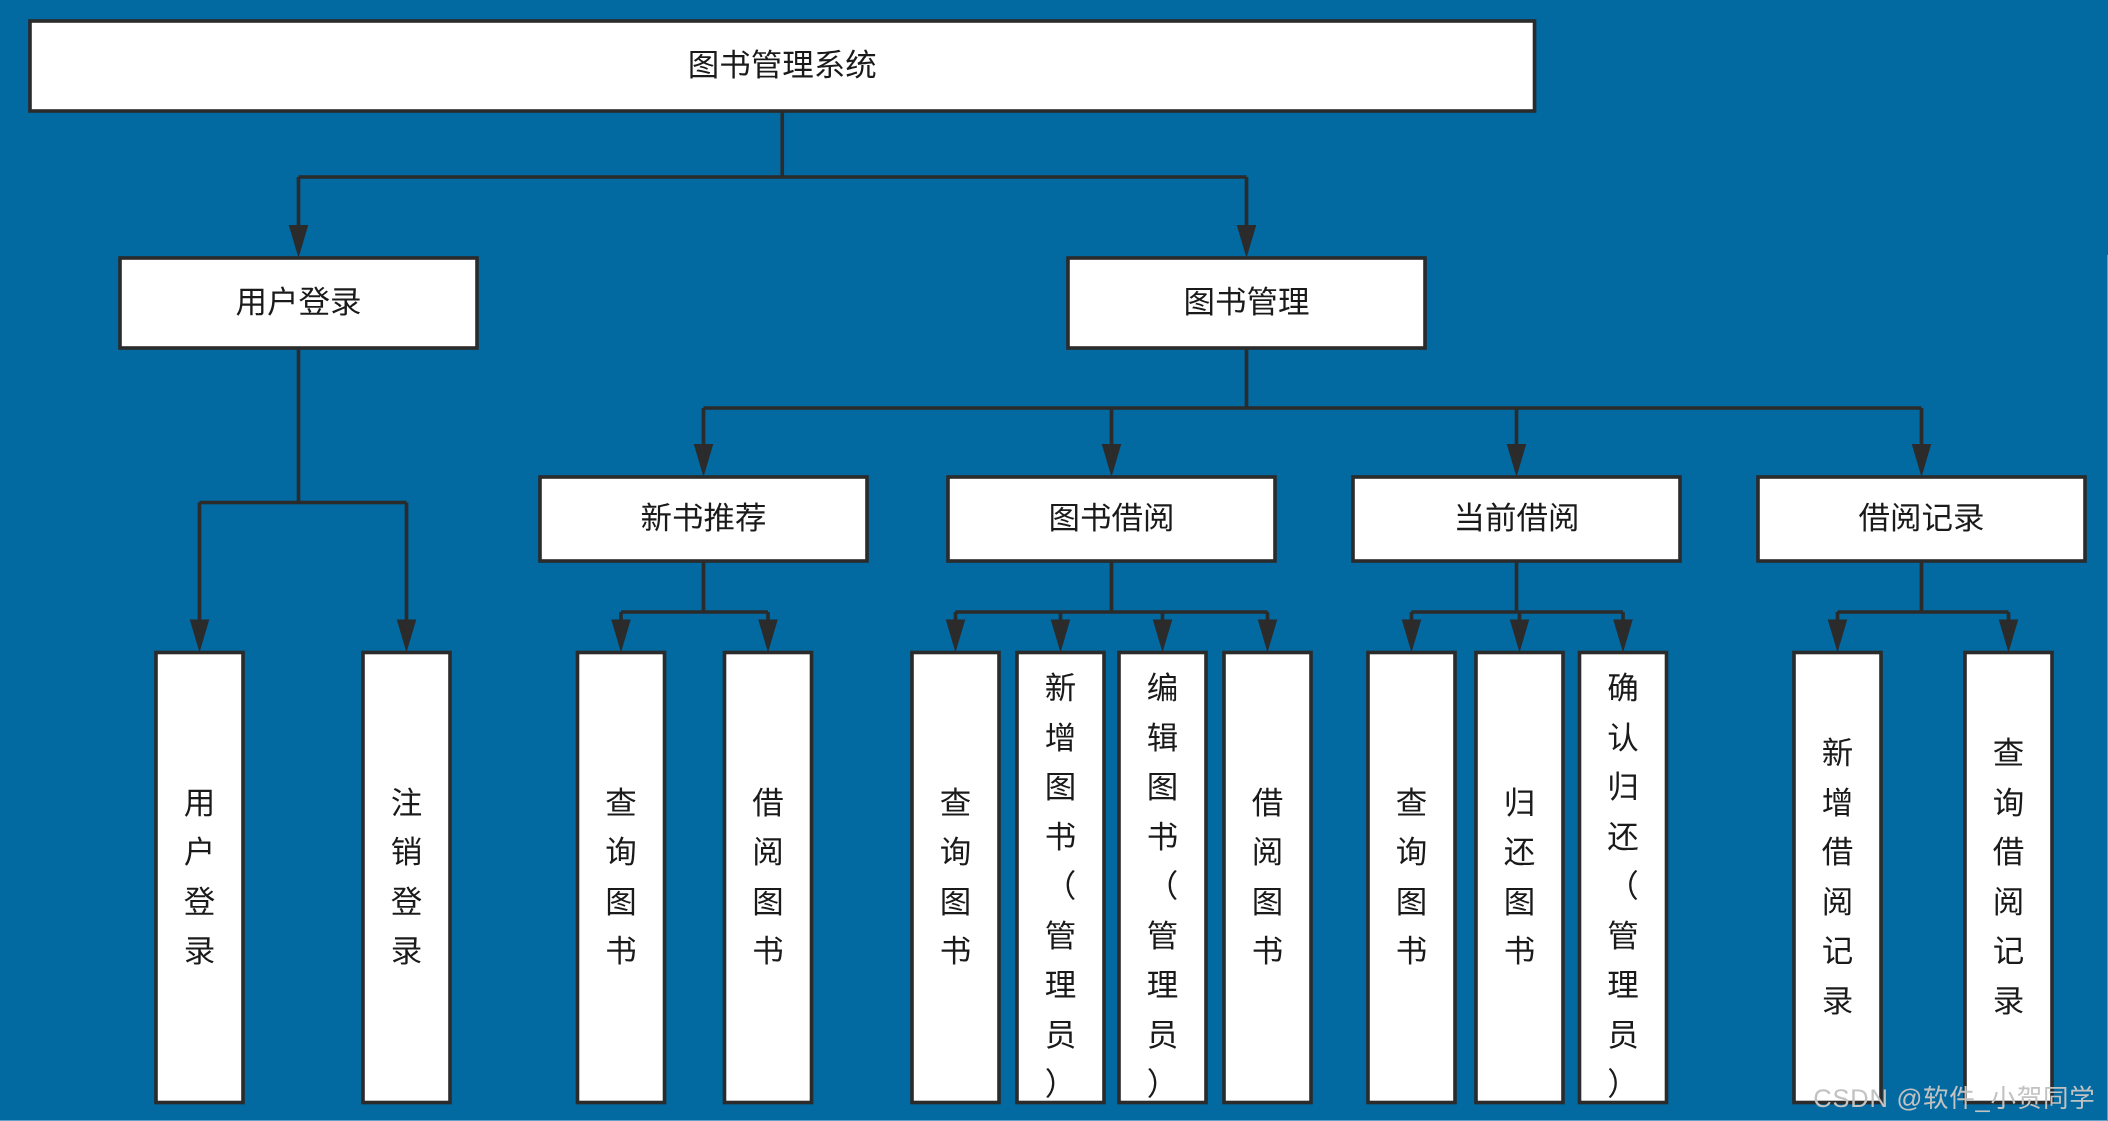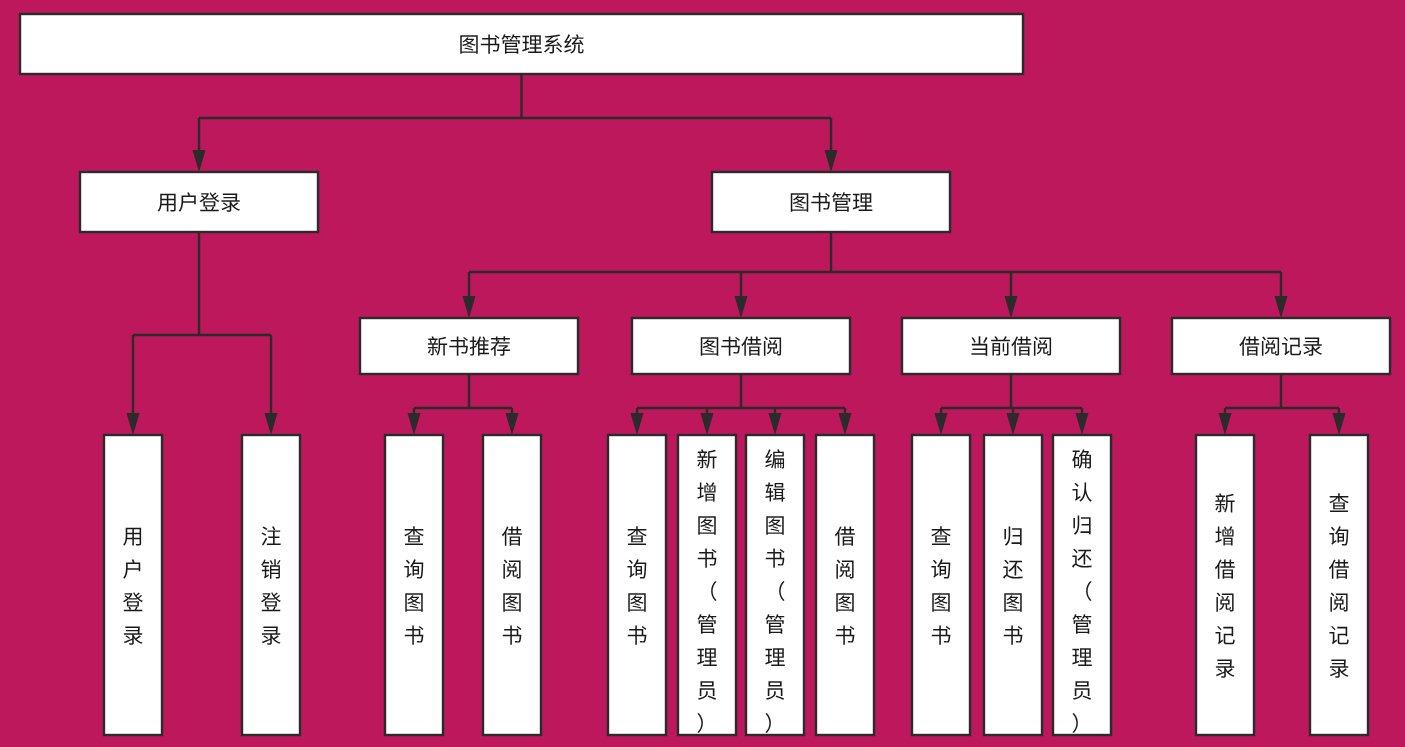--- a/index.html
+++ b/index.html
@@ -11,21 +11,21 @@
   body {
     width: 1405px;
     height: 747px;
     font-family: "Liberation Sans", "DejaVu Sans", sans-serif;
     overflow: hidden;
   }
   #diagram-root {
     position: relative;
     width: 1405px;
     height: 747px;
-    background: #be185d;
+    background: #0369a1;
   }
   svg#tree-svg {
     position: absolute;
     left: 0;
     top: 0;
     width: 1405px;
     height: 747px;
     display: block;
   }
   .node-rect {
@@ -206,13 +206,14 @@
         <g>
           <rect x="1196" y="435" width="58" height="300" class="node-rect"></rect>
           <text x="1225" y="502.5" class="vlabel-char"><tspan x="1225" y="502.5">新</tspan><tspan x="1225" y="535.5">增</tspan><tspan x="1225" y="568.5">借</tspan><tspan x="1225" y="601.5">阅</tspan><tspan x="1225" y="634.5">记</tspan><tspan x="1225" y="667.5">录</tspan></text>
         </g>
         <g>
           <rect x="1310" y="435" width="58" height="300" class="node-rect"></rect>
           <text x="1339" y="502.5" class="vlabel-char"><tspan x="1339" y="502.5">查</tspan><tspan x="1339" y="535.5">询</tspan><tspan x="1339" y="568.5">借</tspan><tspan x="1339" y="601.5">阅</tspan><tspan x="1339" y="634.5">记</tspan><tspan x="1339" y="667.5">录</tspan></text>
         </g>
       </g>
   </svg>
+  <div class="watermark">CSDN @软件_小贺同学</div>
 </div>
 
 </body></html>

